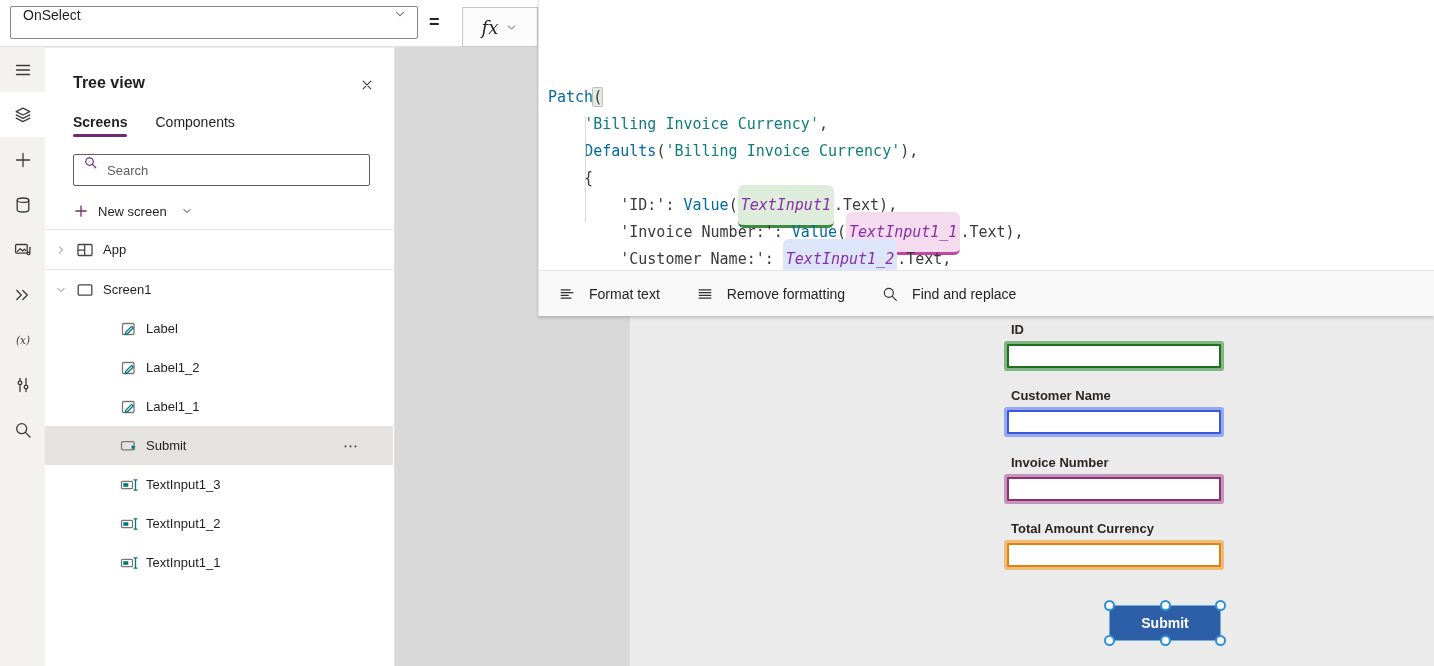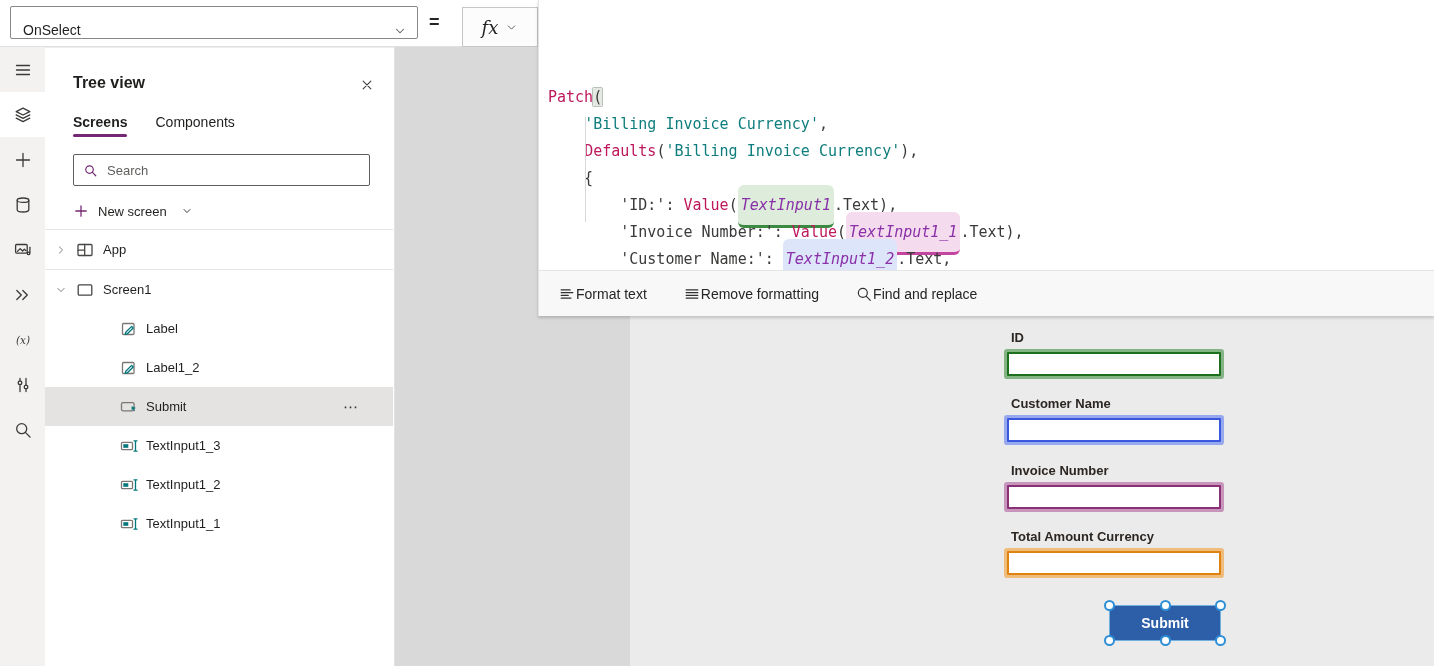--- a/index.html
+++ b/index.html
@@ -3,21 +3,21 @@
 <meta charset="utf-8">
 <style>
   *{box-sizing:border-box;margin:0;padding:0}
   html,body{width:1434px;height:666px;background:#fff;font-family:"Liberation Sans",sans-serif}
   .app{position:relative;width:1434px;height:666px;overflow:hidden;background:#fff}
   .icon{display:block}
 
   
   .topbar{position:absolute;left:0;top:0;width:538px;height:47px;background:#fff;border-bottom:1px solid #e1e1e1}
   .combo{position:absolute;left:10px;top:6px;width:408px;height:33px;border:1px solid #8a8886;border-radius:2px;
-         background:#fff;display:flex;align-items:flex-end;padding:0 10px 0 12px;font-size:14px;color:#201f1e;cursor:default}
+         background:#fff;display:flex;align-items:flex-start;padding:0 10px 0 12px;font-size:14px;color:#201f1e;cursor:default}
   .combo .chev{margin-left:auto;width:14px;height:14px;color:#605e5c}
   .equals{position:absolute;left:429px;top:0;height:45px;display:flex;align-items:center;font-size:18px;font-weight:700;color:#252423}
   .fx-btn{position:absolute;left:462px;top:7px;width:76px;height:40px;background:#fcfcfc;border:1px solid #c8c6c4;
           display:flex;align-items:center;justify-content:center;gap:7px}
   .fx-glyph{font-family:"DejaVu Serif",serif;font-style:italic;font-size:18px;color:#252423}
   .fx-btn .chev{width:13px;height:13px;color:#605e5c}
 
   
   .rail{position:absolute;left:0;top:47px;width:45px;bottom:0;background:#f3f2f1}
   .rail-item{width:45px;height:45px;display:flex;align-items:center;justify-content:center;color:#3b3a39;cursor:pointer}
@@ -28,21 +28,21 @@
   .tree-panel{position:absolute;left:45px;top:47px;width:350px;bottom:0;background:#fff;border-right:1px solid #e1e1e1;border-top:1px solid #ececec}
   .tree-title-row{position:absolute;left:28px;right:16px;top:26px;height:24px;display:flex;}
   .tree-title{font-size:16px;font-weight:700;color:#201f1e}
   .close-btn{margin-left:auto;width:22px;height:22px;display:flex;align-items:center;justify-content:center;color:#3b3a39;cursor:pointer}
   .close-btn .icon{width:14px;height:14px}
   .tabs{position:absolute;left:28px;top:66px;display:flex;gap:28px}
   .tab{font-size:14px;color:#201f1e;padding-bottom:7px;position:relative;cursor:pointer}
   .tab.active{font-weight:700}
   .tab.active::after{content:"";position:absolute;left:0;right:0;bottom:0;height:3px;border-radius:2px;background:var(--accent)}
   .search-box{position:absolute;left:28px;top:106px;width:297px;height:32px;border:1px solid #605e5c;border-radius:2px;
-              display:flex;align-items:center;padding:0 9px;gap:9px;background:#fff}
+              display:flex;padding:0 9px;gap:9px;background:#fff}
   .search-box .icon{width:15px;height:15px;color:var(--accent);flex:none}
   .search-box input{border:none;outline:none;width:100%;font-size:13px;color:#201f1e;font-family:inherit;background:transparent}
   .search-box input::placeholder{color:#605e5c}
   .new-screen{position:absolute;left:28px;top:150px;height:26px;display:flex;align-items:center;gap:9px;font-size:13px;color:#201f1e;cursor:pointer}
   .new-screen .plus{width:16px;height:16px;color:var(--accent)}
   .new-screen .chev{width:12px;height:12px;color:#323130;margin-left:5px}
   .tree-list{position:absolute;left:0;right:1px;top:181px;bottom:0;overflow:hidden}
   .tree-divider{height:1px;background:#e8e6e4}
   .tree-row{height:39px;display:flex;align-items:center;font-size:13px;color:#201f1e;position:relative;cursor:pointer}
   .tree-row.selected{background:#e5e3e1}
@@ -54,42 +54,42 @@
   .tree-row.lvl1 .t-label{padding-left:101px}
   .row-menu{position:absolute;right:34px;top:50%;transform:translateY(-50%);font-size:15px;letter-spacing:1px;color:#323130}
 
   
   .formula-panel{position:absolute;left:538px;top:0;width:896px;height:316px;background:#fff;
                  border-left:1px solid #e3e3e3;box-shadow:0 2px 3px rgba(0,0,0,.18)}
   .code{position:absolute;left:0;right:0;top:0;bottom:46px;padding:3px 0 0 9px;
         font-family:"DejaVu Sans Mono",monospace;font-size:15px;line-height:27px;color:#3b3a39;white-space:pre;overflow:hidden;cursor:text}
   .code-line{height:27px}
   .tk-p,.tk-key{color:#3b3a39}
-  .tk-fn{color:#be185d}
+  .tk-fn{color:#0369a1}
   .tk-str{color:#0f7d7d}
   .tk-brkt{background:#e4e9e4;box-shadow:0 0 0 1px #b9c2b9;border-radius:1px}
   .pill{font-style:italic;color:#8a30a8;border-radius:6px;padding:11px 3px;border-bottom:3px solid}
   .pill-green{background:#ddecdb;border-bottom-color:#3c8a41}
   .pill-pink{background:#f4dcee;border-bottom-color:#c4459f}
   .pill-blue{background:#dde5fb;border-bottom-color:#4a69e2}
   .indent-guide{position:absolute;left:46px;top:117px;width:1px;height:105px;background:#d8d8d8}
   .code-toolbar{position:absolute;left:0;right:0;bottom:0;height:46px;background:#f8f8f8;border-top:1px solid #e5e5e5;
                 display:flex;align-items:center;padding-left:19px;gap:36px}
-  .tb-item{display:flex;align-items:center;gap:0;font-size:14px;color:#252423;cursor:pointer}
+  .tb-item{display:flex;align-items:center;gap:13px;font-size:14px;color:#252423;cursor:pointer}
   .tb-item .icon{width:18px;height:18px;color:#323130}
 
   
   .canvas{position:absolute;left:395px;top:47px;right:0;bottom:0;background:#d9d9d9}
   .screen{position:absolute;left:235px;top:269px;right:0;bottom:0;background:#ebebeb}
   .field{position:absolute;left:374px;width:232px}
   .field:nth-of-type(1){top:6px}
   .field:nth-of-type(2){top:72px}
   .field:nth-of-type(3){top:139px}
   .field:nth-of-type(4){top:205px}
-  .field-label{font-size:13px;font-weight:700;color:#2b2622;margin:8px 0 7px 7px}
+  .field-label{font-size:13px;font-weight:700;color:#2b2622;margin:0 0 7px 7px}
   .field-input{width:214px;height:24px;background:#fff;border:2px solid var(--bc);box-shadow:0 0 0 3px var(--ring);
                border-radius:1px;margin-left:3px}
   .submit-wrap{position:absolute;left:480px;top:290px;width:110px;height:34px}
   .submit-btn{width:100%;height:100%;background:#2d5fa8;border-radius:5px;display:flex;align-items:center;justify-content:center;
               color:#fff;font-weight:700;font-size:14px;outline:1px solid #6fb0de;cursor:pointer}
   .handle{position:absolute;width:11px;height:11px;border-radius:50%;background:#fff;border:2px solid #2f8fd6}
   .h-tl{left:-6px;top:-6px}.h-tm{left:50%;margin-left:-5px;top:-6px}.h-tr{right:-6px;top:-6px}
   .h-bl{left:-6px;bottom:-6px}.h-bm{left:50%;margin-left:-5px;bottom:-6px}.h-br{right:-6px;bottom:-6px}
 </style>
 </head>
@@ -240,20 +240,29 @@
           <span class="t-label">Label</span>
         </div>
         <div class="tree-row lvl1">
           <span class="t-icon">
             <svg class="icon" viewBox="0 0 20 20" fill="none" stroke="currentColor" stroke-width="1.3" stroke-linecap="round" stroke-linejoin="round">
               <rect x="3.5" y="4.5" width="11.5" height="11" rx="1" stroke="#7a7774"></rect>
               <path d="M6.8 13.2 12.6 7.4l1.6 1.6-5.8 5.8-2.1.5z" stroke="#03787c"></path>
             </svg>
           </span>
           <span class="t-label">Label1_2</span>
+        </div>
+        <div class="tree-row lvl1">
+          <span class="t-icon">
+            <svg class="icon" viewBox="0 0 20 20" fill="none" stroke="currentColor" stroke-width="1.3" stroke-linecap="round" stroke-linejoin="round">
+              <rect x="3.5" y="4.5" width="11.5" height="11" rx="1" stroke="#7a7774"></rect>
+              <path d="M6.8 13.2 12.6 7.4l1.6 1.6-5.8 5.8-2.1.5z" stroke="#03787c"></path>
+            </svg>
+          </span>
+          <span class="t-label">Label1_1</span>
         </div>
         <div class="tree-row lvl1 selected">
           <span class="t-icon">
             <svg class="icon" viewBox="0 0 20 20" fill="none" stroke="currentColor" stroke-width="1.3" stroke-linecap="round" stroke-linejoin="round">
               <rect x="2.5" y="5.6" width="12.6" height="8.2" rx="1.5" stroke="#7a7774"></rect>
               <path d="m12.6 9.2 4.4 1.8-2 .7.9 2.1-.9.4-.9-2.1-1.5 1.4z" fill="#03787c" stroke="none"></path>
             </svg>
           </span>
           <span class="t-label">Submit</span>
           <span class="row-menu">⋯</span>

